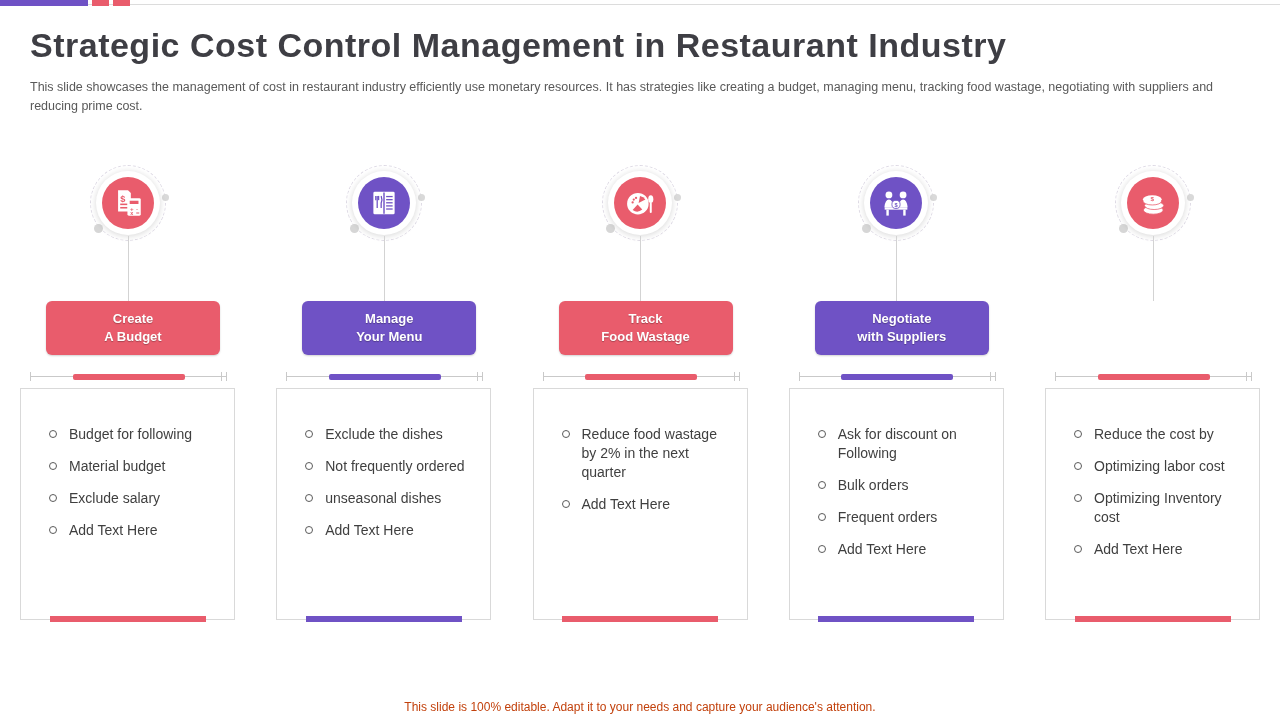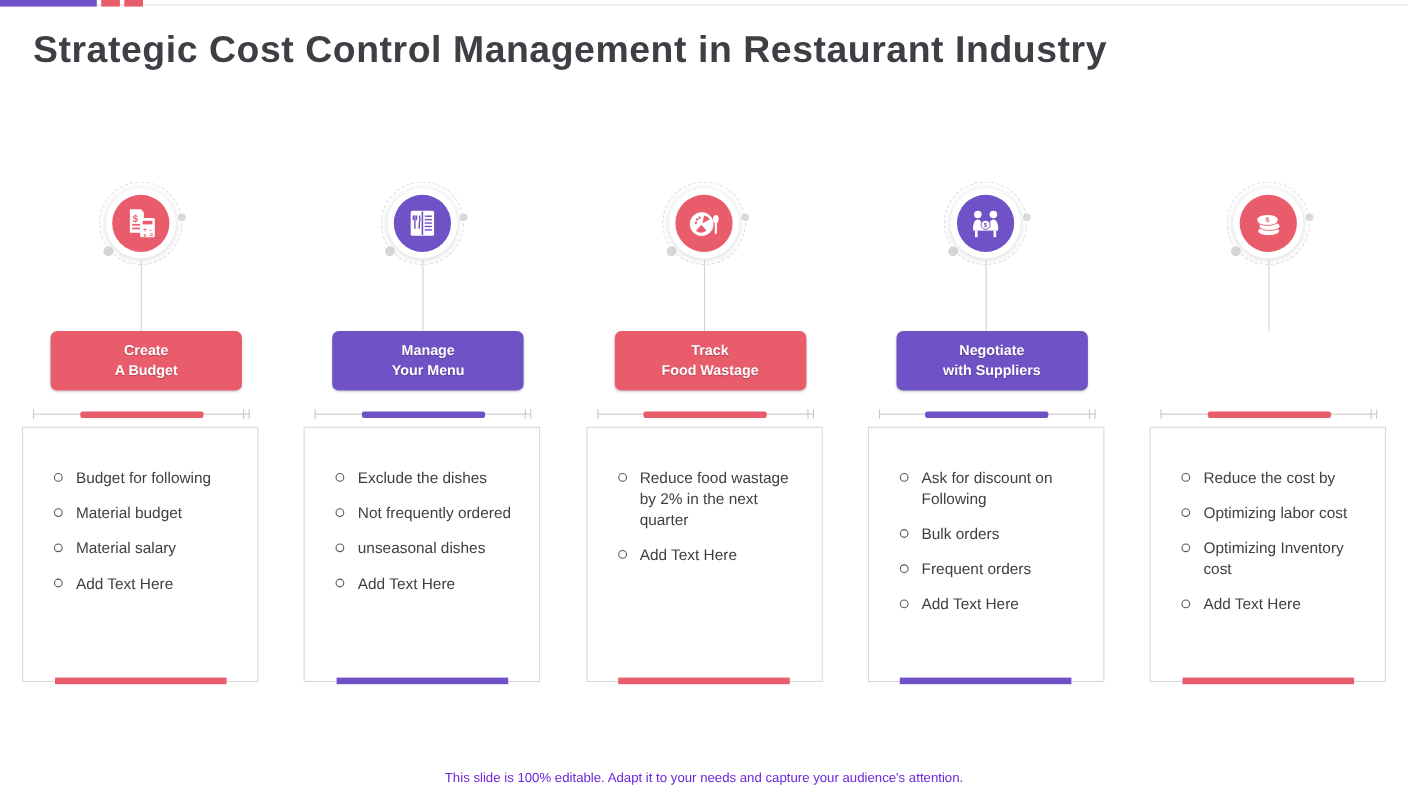--- a/index.html
+++ b/index.html
@@ -91,36 +91,37 @@
     content:"";position:absolute;left:2px;top:5px;width:6px;height:6px;
     border:1.3px solid #5a5a5a;border-radius:50%;
   }
   .bottom-bar{
     position:absolute;bottom:-3px;left:50%;transform:translateX(-50%);
     width:156px;height:6px;background:var(--accent);
   }
 
   .footer{
     position:absolute;bottom:6px;left:0;right:0;
-    text-align:center;font-size:12px;color:#6d28d9;
+    text-align:center;font-size:12px;color:#c2410c;
   }
 </style>
 </head>
 <body>
 
 <div class="slide">
 
   <div class="topbar">
     <span class="tb-line"></span>
     <span class="tb-seg tb-purple"></span>
     <span class="tb-seg tb-red1"></span>
     <span class="tb-seg tb-red2"></span>
   </div>
 
   <h1 class="title">Strategic Cost Control Management in Restaurant Industry</h1>
+  <p class="desc">This slide showcases the management of cost in restaurant industry efficiently use monetary resources. It has strategies like creating a budget, managing menu, tracking food wastage, negotiating with suppliers and reducing prime cost.</p>
 
   <div id="columns" class="columns">
   <div class="column" style="--accent: #E95C6C;">
     <div class="icon-area">
       <div class="dashed-ring"></div>
       <div class="dot-bl"></div>
       <div class="dot-r"></div>
       <div class="white-circle">
         <div class="color-circle">
           <span class="icon-svg">
@@ -149,21 +150,21 @@
       <i class="tick t-l"></i>
       <i class="hair"></i>
       <i class="tick t-r2"></i>
       <i class="tick t-r"></i>
       <b class="thickbar"></b>
     </div>
     <div class="card">
       <ul class="items">
             <li>Budget for following</li>
             <li>Material budget</li>
-            <li>Material salary</li>
+            <li>Exclude salary</li>
             <li>Add Text Here</li>
           </ul>
       <div class="bottom-bar"></div>
     </div>
   </div>
 
   <div class="column" style="--accent: #6F52C5;">
     <div class="icon-area">
       <div class="dashed-ring"></div>
       <div class="dot-bl"></div>

